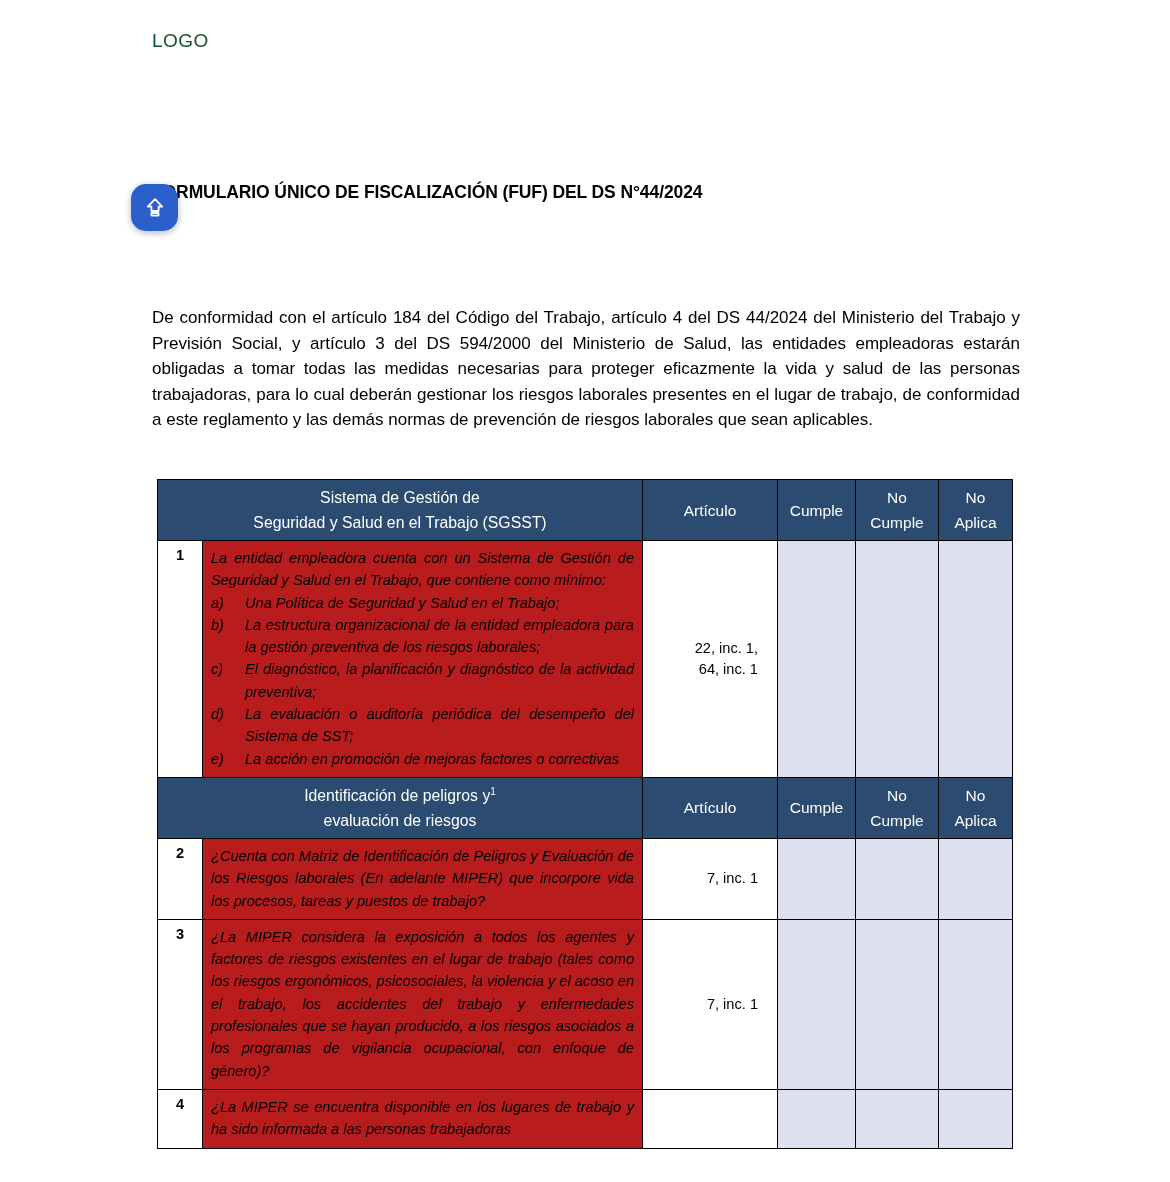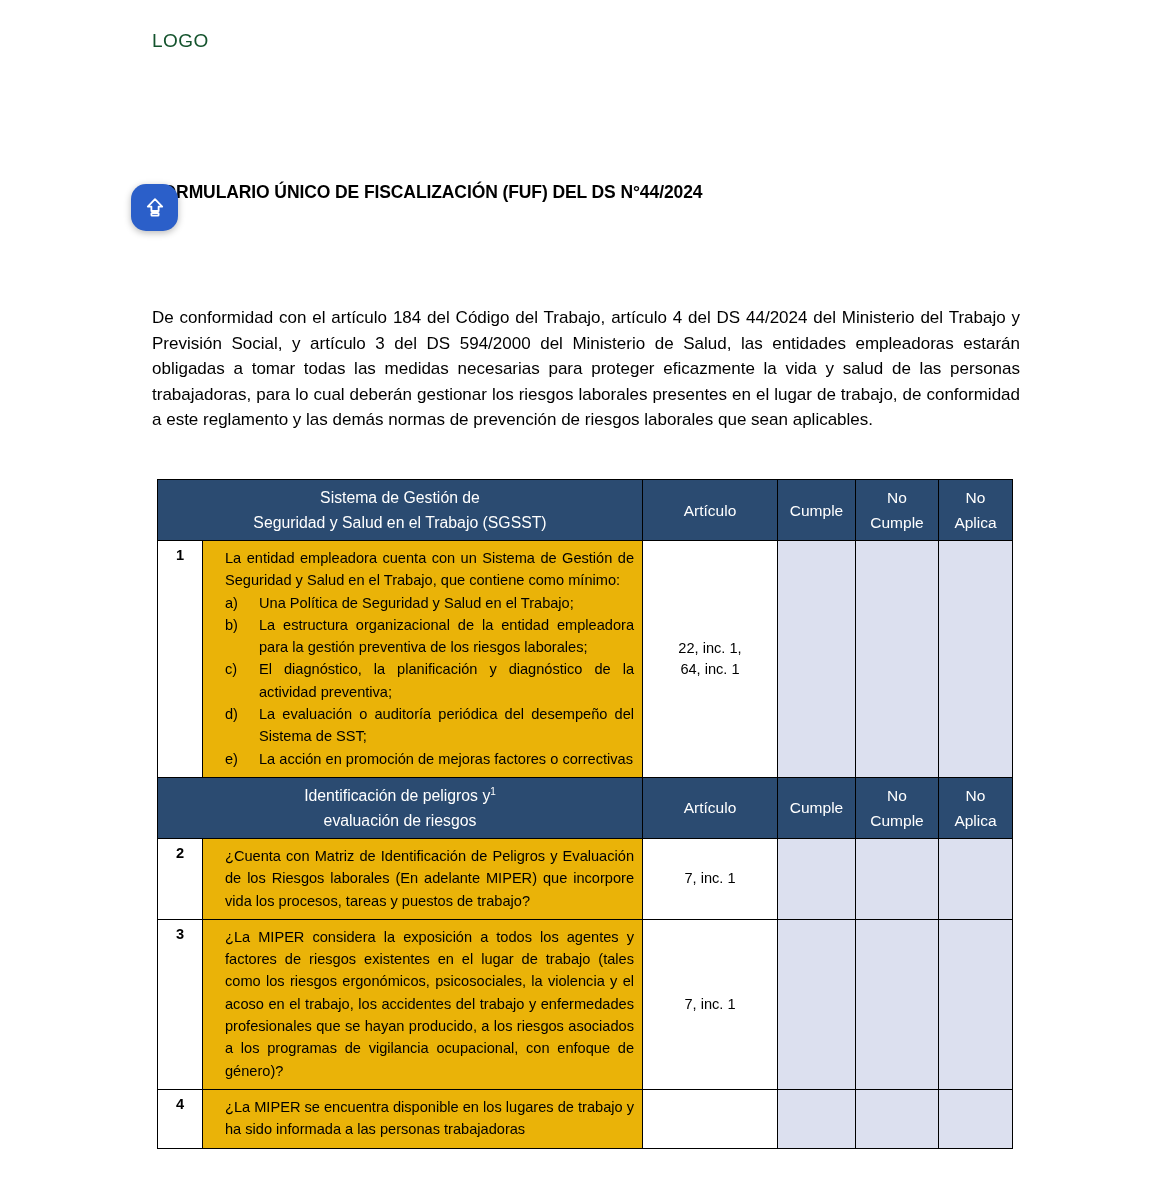--- a/index.html
+++ b/index.html
@@ -125,26 +125,27 @@
     font-weight: bold;
     vertical-align: top;
     padding-top: 6px;
     font-size: 14.6px;
     background: #ffffff;
   }
   td.qtext {
     text-align: justify;
     text-justify: inter-word;
     vertical-align: top;
-    padding: 6px 8px 7px 22px;
+    padding: 6px 8px 7px 8px;
     line-height: 22.3px;
-    background: #eab308;
+    background: #b91c1c;
+    font-style: italic;
   }
   td.art {
-    text-align: center;
+    text-align: right;
     vertical-align: middle;
     line-height: 21px;
     background: #ffffff;
     padding: 4px 19px;
   }
   td.resp {
     background: #dce0ef;
   }
 
   

